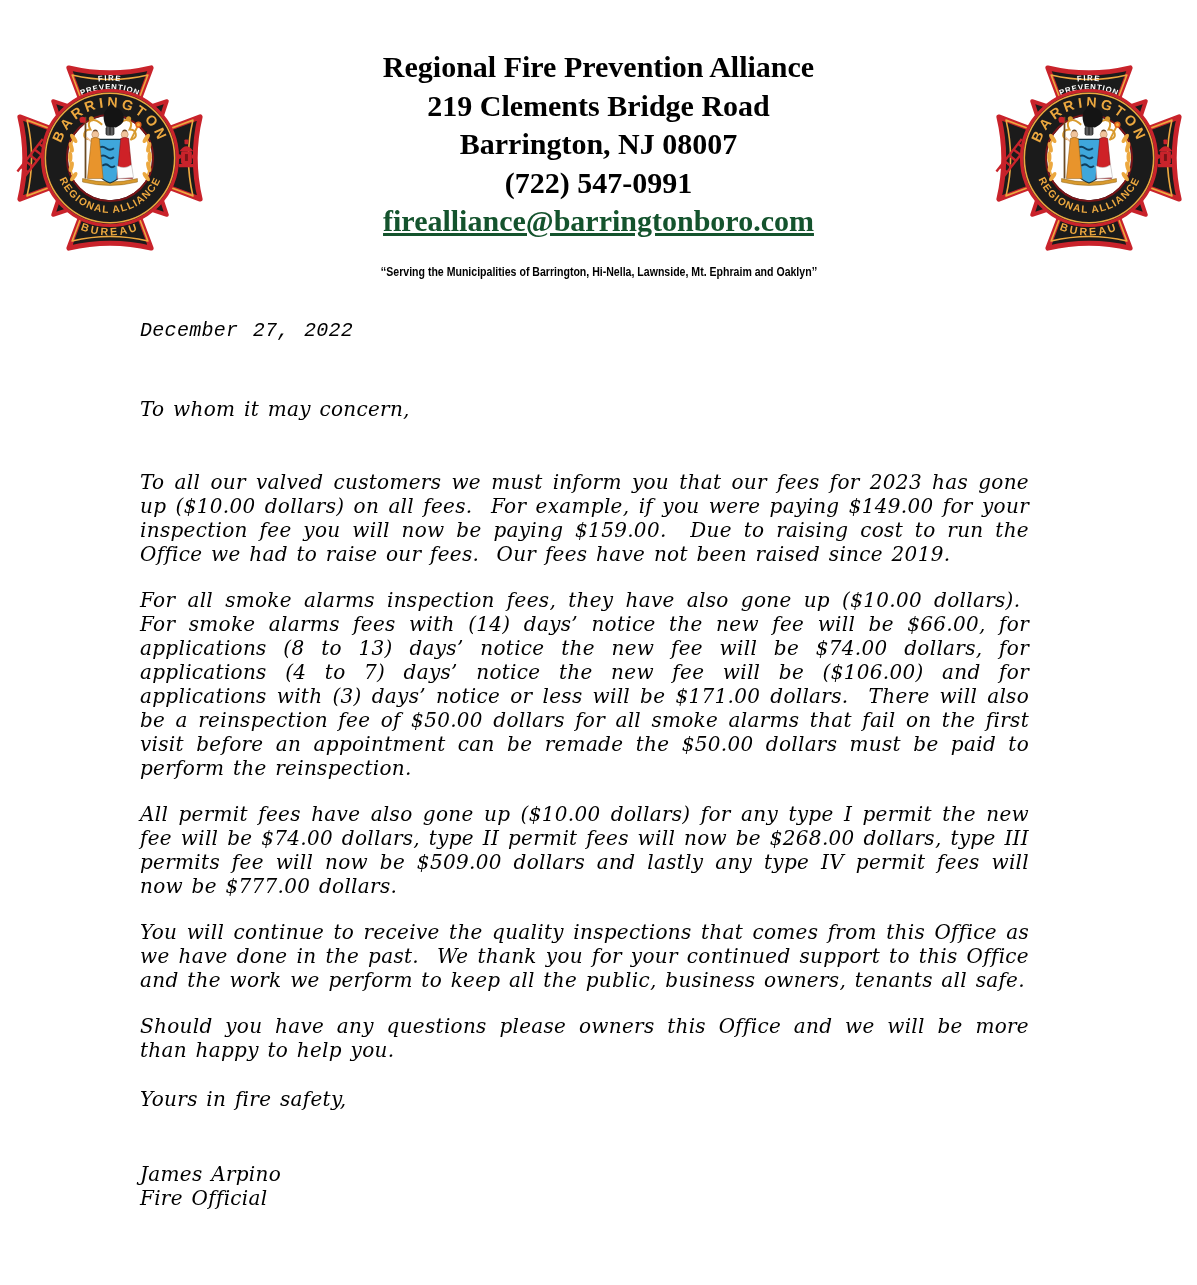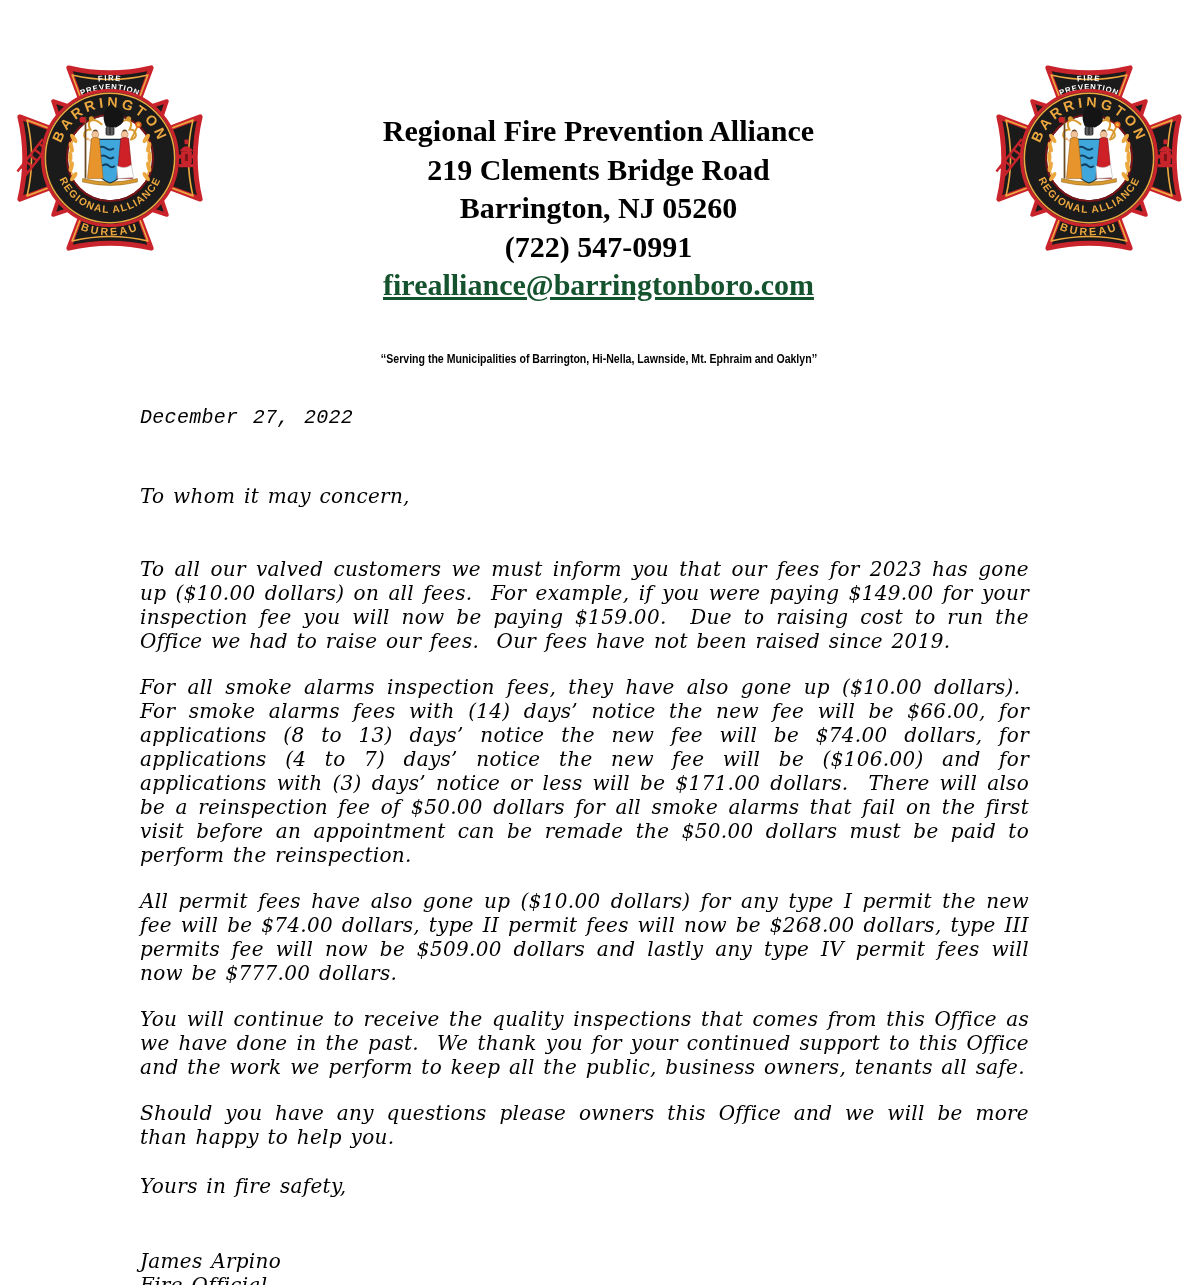--- a/index.html
+++ b/index.html
@@ -11,35 +11,35 @@
     color:#000;
   }
   
   .logo { position:absolute; top:60px; width:196px; height:196px; }
   .logo-left  { left:12px; }
   .logo-right { right:10px; }
   .badge-text { font-family:"Liberation Sans", sans-serif; font-weight:bold; }
 
   
   .letterhead {
-    padding-top:112px;
+    padding-top:48px;
     text-align:center;
     font-family:"Liberation Serif", serif;
     font-weight:bold;
     font-size:30px;
     line-height:38.5px;
   }
   .letterhead .email-line a {
     color:#14532d;
     text-decoration:underline;
     text-decoration-thickness:2.5px;
     cursor:pointer;
   }
   .tagline {
-    margin-top:46px;
+    margin-top:23px;
     text-align:center;
     font-family:"Liberation Sans", sans-serif;
     font-weight:bold;
     font-size:12px;
     line-height:16px;
     white-space:nowrap;
   }
   .tagline > span { display:inline-block; transform:scaleX(0.88); transform-origin:center; }
 
   
@@ -206,21 +206,21 @@
   <svg class="logo logo-left" viewBox="0 0 200 200">
     <use href="#fire-badge" xlink:href="#fire-badge"></use>
   </svg>
   <svg class="logo logo-right" viewBox="0 0 200 200">
     <use href="#fire-badge" xlink:href="#fire-badge"></use>
   </svg>
 
   <header class="letterhead">
     <div>Regional Fire Prevention Alliance</div>
     <div>219 Clements Bridge Road</div>
-    <div>Barrington, NJ 05260</div>
+    <div>Barrington, NJ 08007</div>
     <div>(722) 547-0991</div>
     <div class="email-line">
       <a>firealliance@barringtonboro.com</a>
     </div>
   </header>
 
   <div class="tagline">
     <span>‘‘Serving the Municipalities of Barrington, Hi-Nella, Lawnside, Mt. Ephraim and Oaklyn’’</span>
   </div>
 

